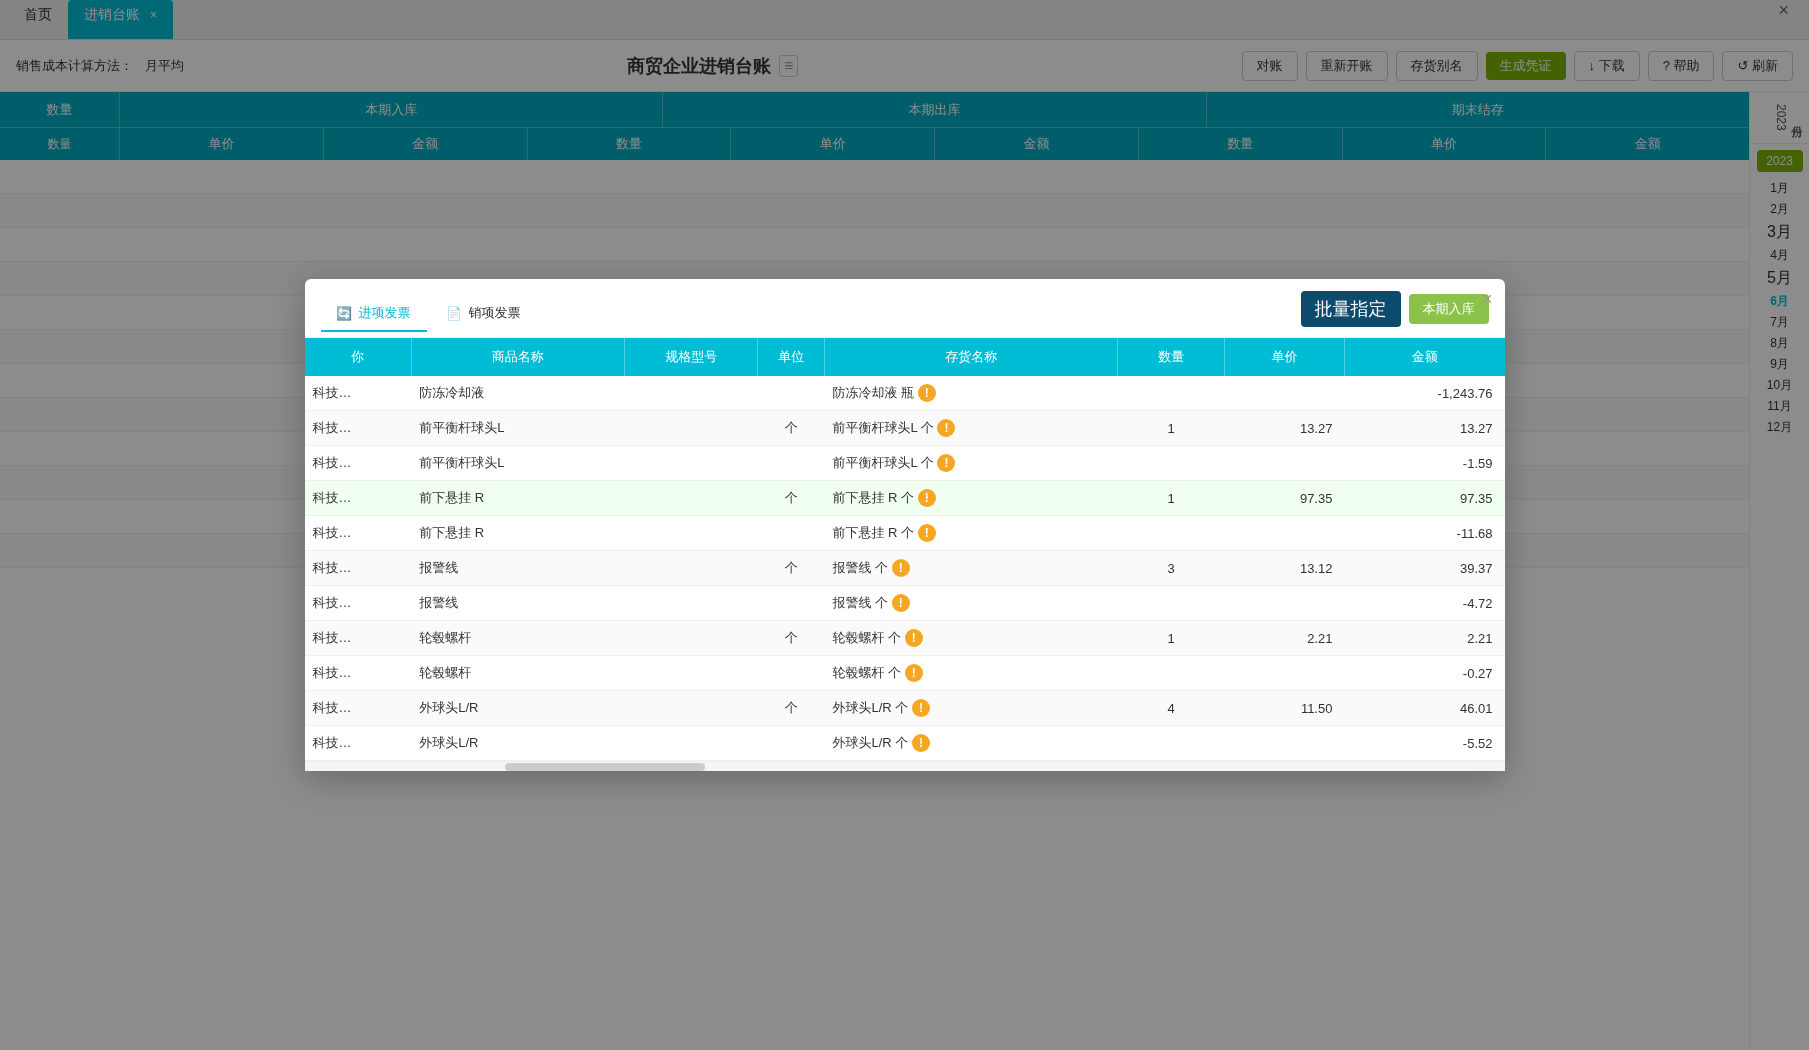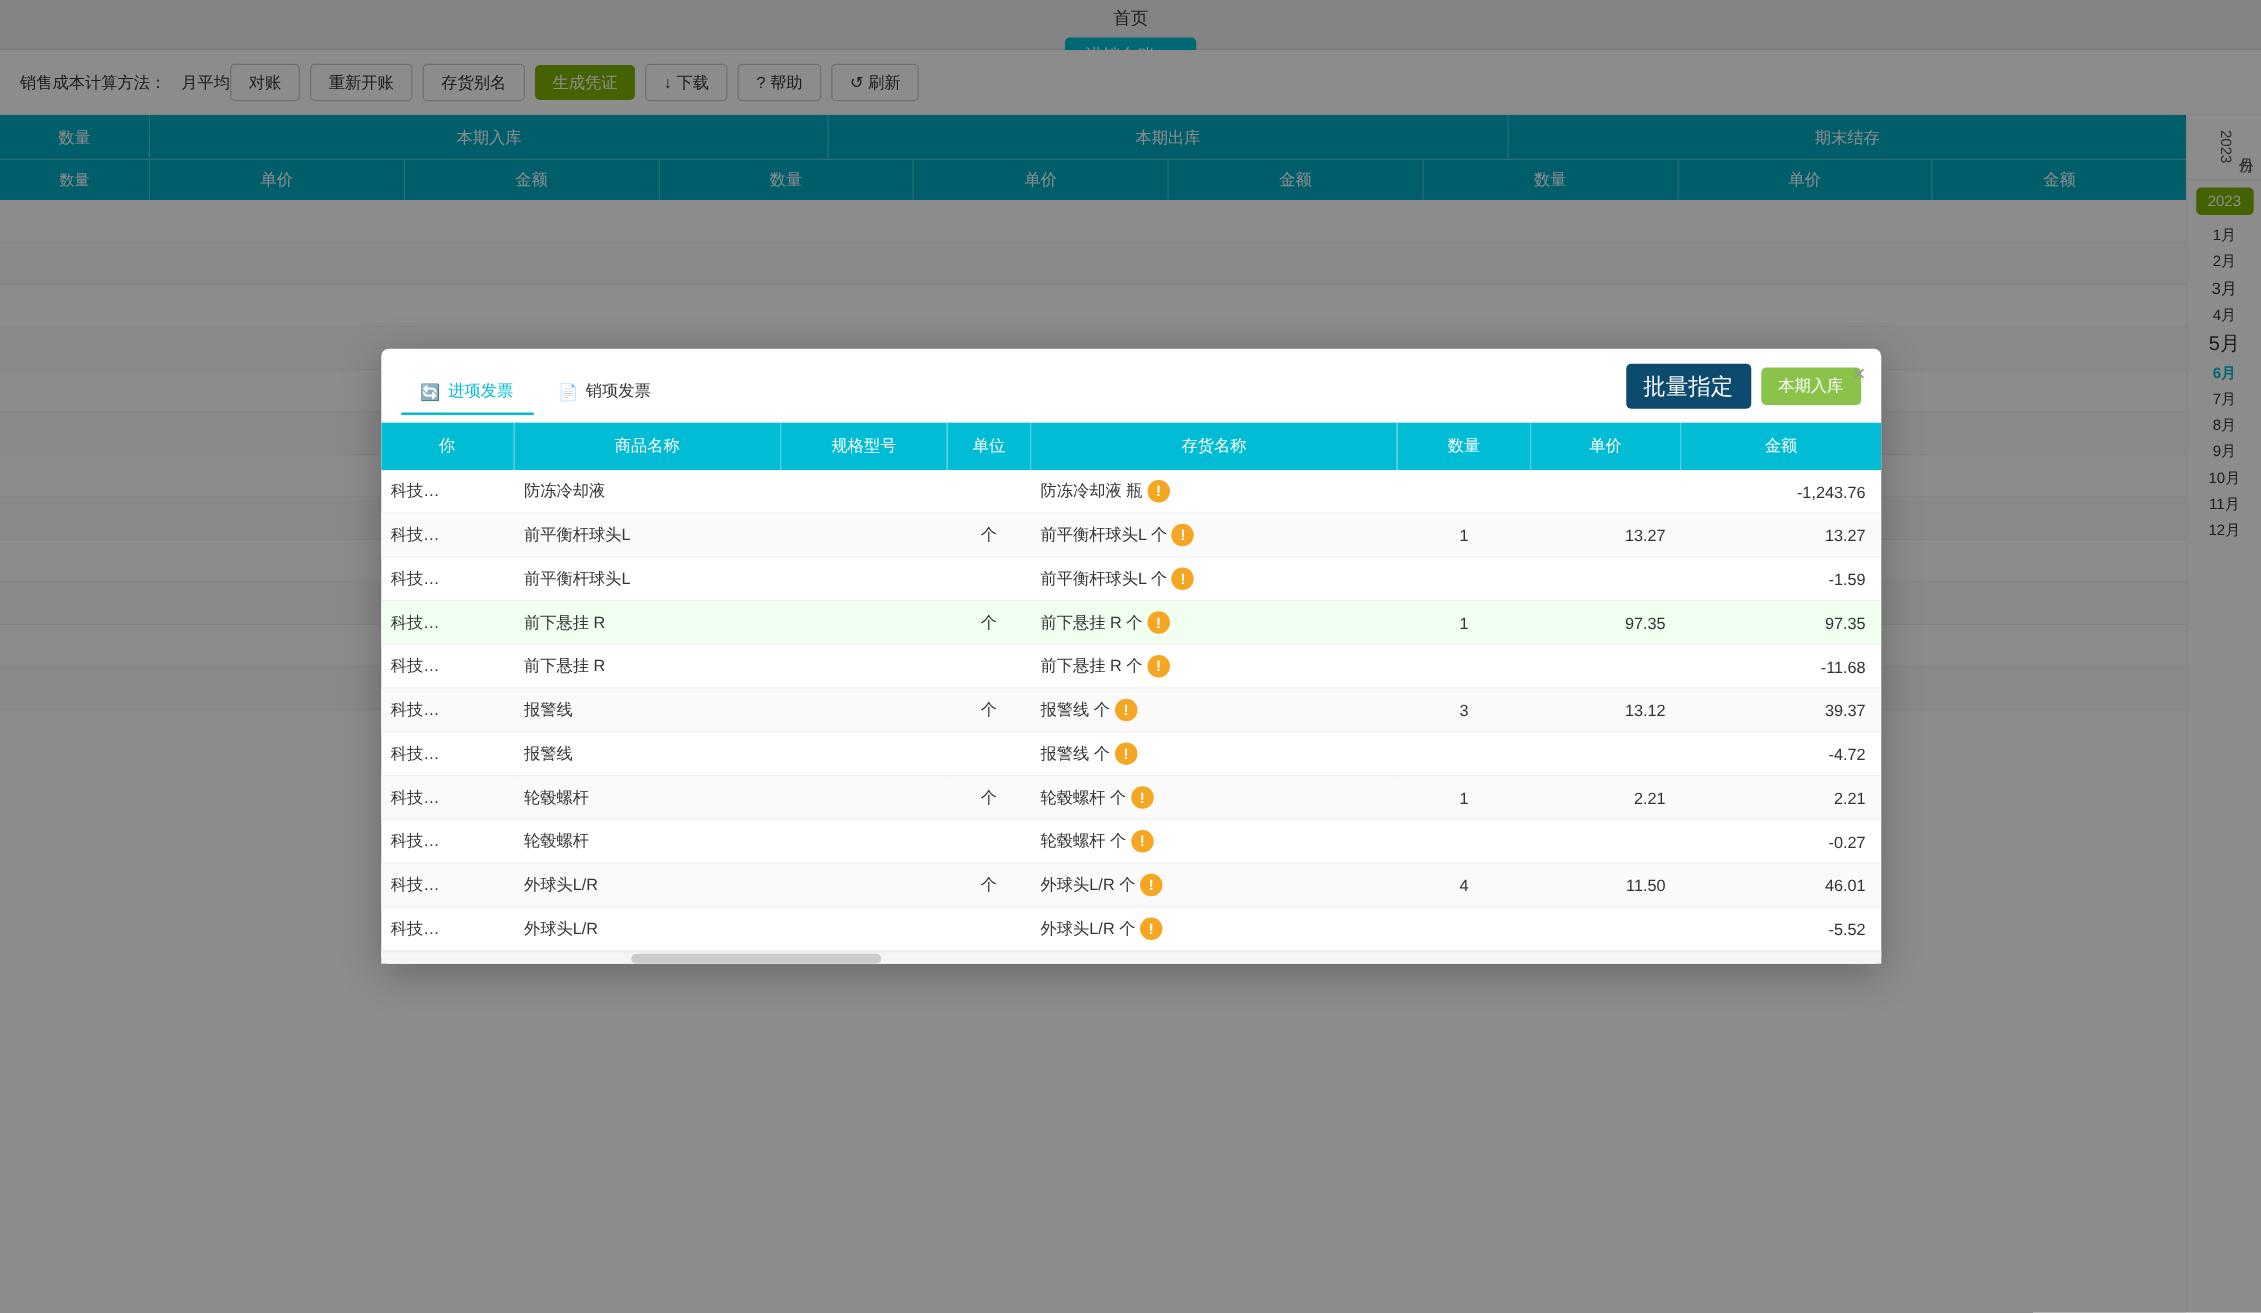--- a/index.html
+++ b/index.html
@@ -9,26 +9,24 @@
       background: #e8e8e8;
       width: 1809px;
       height: 1050px;
       overflow: hidden;
       position: relative;
     }
 
     
     .tabs-bar {
       display: flex;
-      align-items: center;
       background: #f0f0f0;
       height: 40px;
       padding: 0 8px;
       border-bottom: 1px solid #ddd;
-      flex-direction: column;
     }
     .tab-item {
       padding: 6px 16px;
       cursor: pointer;
       font-size: 14px;
       color: #333;
       border-radius: 4px 4px 0 0;
     }
     .tab-item.active {
       background: #00bcd4;
@@ -379,20 +377,24 @@
   </div>
   <div class="tabs-close-all">×</div>
 </div>
 
 <div class="main-content">
 
   <div class="toolbar">
     <div class="toolbar-left">
       <span>销售成本计算方法：</span>
       <span style="margin-left:4px;">月平均</span>
+    </div>
+    <div class="toolbar-center">
+      <span>商贸企业进销台账</span>
+      <span style="font-size:16px;color:#999;border:1px solid #ccc;padding:1px 4px;border-radius:3px;">≡</span>
     </div>
     <div class="toolbar-right">
       <button class="btn btn-outline">对账</button>
       <button class="btn btn-outline">重新开账</button>
       <button class="btn btn-outline">存货别名</button>
       <button class="btn btn-green">生成凭证</button>
       <button class="btn btn-outline">↓ 下载</button>
       <button class="btn btn-outline">? 帮助</button>
       <button class="btn btn-outline">↺ 刷新</button>
     </div>
@@ -457,21 +459,21 @@
     <div class="ledger-row" style="height:34px;border-bottom:1px solid #eee;background:#fafafa;"></div>
     <div class="ledger-row" style="height:34px;border-bottom:1px solid #eee;"></div>
     <div class="ledger-row" style="height:34px;border-bottom:1px solid #eee;background:#fafafa;"></div>
   </div>
 
   <div class="side-panel">
     <div class="side-panel-btn">月份<br>2023</div>
     <div class="side-year-badge">2023</div>
     <div style="font-size:12px;color:#333;text-align:center;padding:2px 0;">1月</div>
     <div style="font-size:12px;color:#333;text-align:center;padding:2px 0;">2月</div>
-    <div style="font-size:13px;color:#333;text-align:center;padding:2px 0;">3月</div>
+    <div style="font-size:16px;color:#333;text-align:center;padding:2px 0;">3月</div>
     <div style="font-size:12px;color:#333;text-align:center;padding:2px 0;">4月</div>
     <div style="font-size:16px;color:#333;text-align:center;padding:2px 0;">5月</div>
     <div style="font-size:12px;color:#00bcd4;text-align:center;padding:2px 0;font-weight:bold;">6月</div>
     <div style="font-size:12px;color:#333;text-align:center;padding:2px 0;">7月</div>
     <div style="font-size:12px;color:#333;text-align:center;padding:2px 0;">8月</div>
     <div style="font-size:12px;color:#333;text-align:center;padding:2px 0;">9月</div>
     <div style="font-size:12px;color:#333;text-align:center;padding:2px 0;">10月</div>
     <div style="font-size:12px;color:#333;text-align:center;padding:2px 0;">11月</div>
     <div style="font-size:12px;color:#333;text-align:center;padding:2px 0;">12月</div>
   </div>

